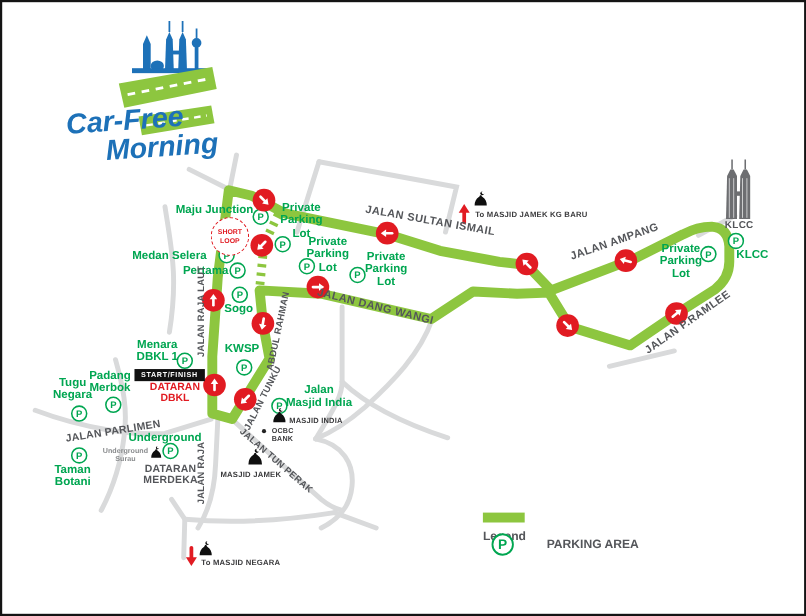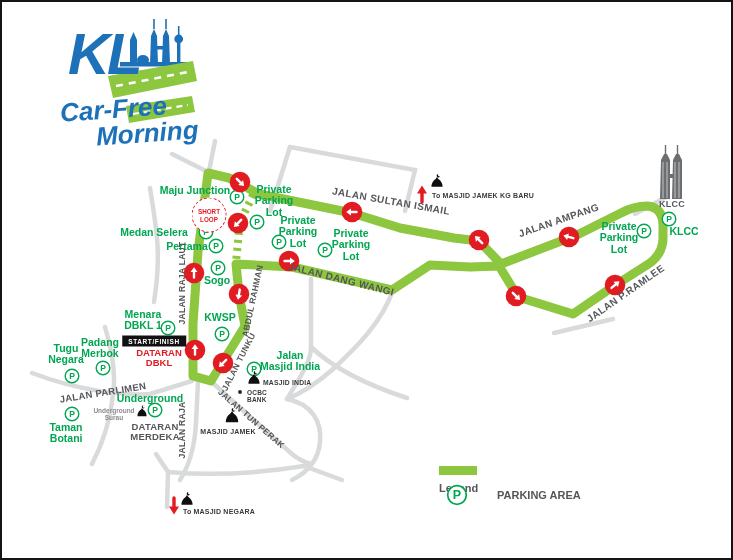--- a/index.html
+++ b/index.html
@@ -280,21 +280,20 @@
         <line x1="128.7" y1="25" x2="128.7" y2="16" stroke="#1d71b8" stroke-width="1.6"></line>
         <rect x="70" y="52" width="72" height="4.5"></rect>
       </g>
       <g>
         <polygon points="58,66 143,51 147,71 63,88" fill="#8dc63f"></polygon>
         <path d="M66,76 L138,62" stroke="#ffffff" stroke-width="2.6" stroke-dasharray="7 6" fill="none"></path>
         <polygon points="76,96 142,86 145,102 79,113" fill="#8dc63f"></polygon>
         <path d="M83,104 L138,95" stroke="#ffffff" stroke-width="2.2" stroke-dasharray="6 5" fill="none"></path>
       </g>
     </svg>
-    <div class="logo-kl" style="color: rgb(29, 113, 184);">KL</div>
     <div class="logo-script logo-s1" style="color: rgb(29, 113, 184);">Car-Free</div>
     <div class="logo-script logo-s2" style="color: rgb(29, 113, 184);">Morning</div>
   </div>
 
   <div id="labels">
       <div class="lbl" style="left: 193px; top: 189px; color: rgb(0, 166, 81); font-size: 10.5px; transform: translate(-50%, -50%); text-align: center;">Maju Junction</div>
       <div class="lbl" style="left: 272px; top: 199px; color: rgb(0, 166, 81); font-size: 10.5px; transform: translate(-50%, -50%); text-align: center;">Private
 Parking
 Lot</div>
       <div class="lbl" style="left: 296px; top: 230px; color: rgb(0, 166, 81); font-size: 10.5px; transform: translate(-50%, -50%); text-align: center;">Private

